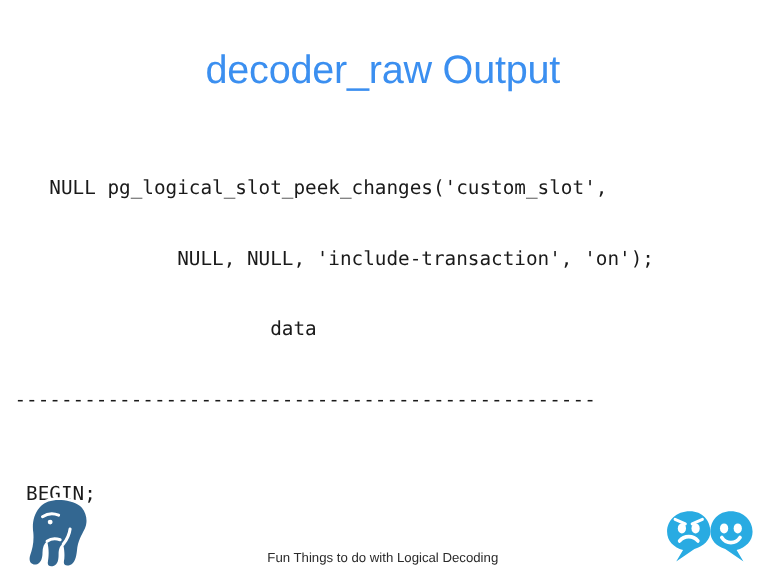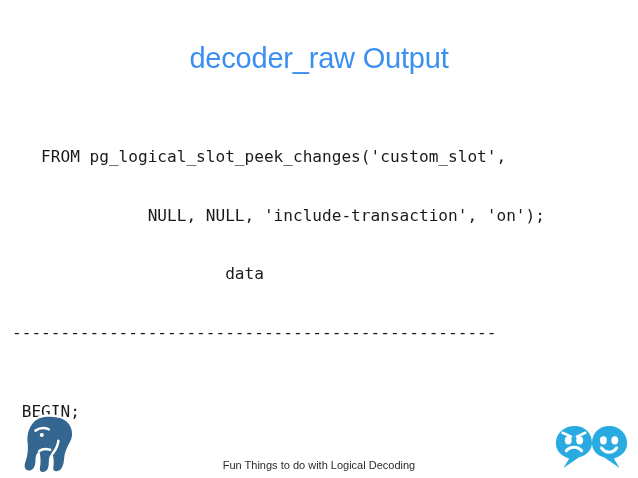--- a/index.html
+++ b/index.html
@@ -23,21 +23,21 @@
   }
 
   
   #slide-title {
     position: absolute;
     top: 38px;
     left: 0;
     width: 638px;
     text-align: center;
     font-family: "Liberation Sans", sans-serif;
-    font-size: 29px;
+    font-size: 33px;
     line-height: 40px;
     font-weight: 400;
     color: #3b8ff0;
     letter-spacing: -0.2px;
     white-space: pre;
   }
 
   
   #console-block {
     position: absolute;
@@ -93,21 +93,21 @@
 </style>
 </head>
 <body>
 
 <div id="slide">
 
   <div id="slide-title">decoder_raw Output</div>
 
   <div id="console-block">
 
-    <div class="console-line">   FROM pg_logical_slot_peek_changes('custom_slot',</div>
+    <div class="console-line">   NULL pg_logical_slot_peek_changes('custom_slot',</div>
     <div class="console-line">              NULL, NULL, 'include-transaction', 'on');</div>
     <div class="console-line">                      data</div>
     <div class="console-line">--------------------------------------------------</div>
 
     <div class="console-line"> BEGIN;</div>
     
     
     
     
     

